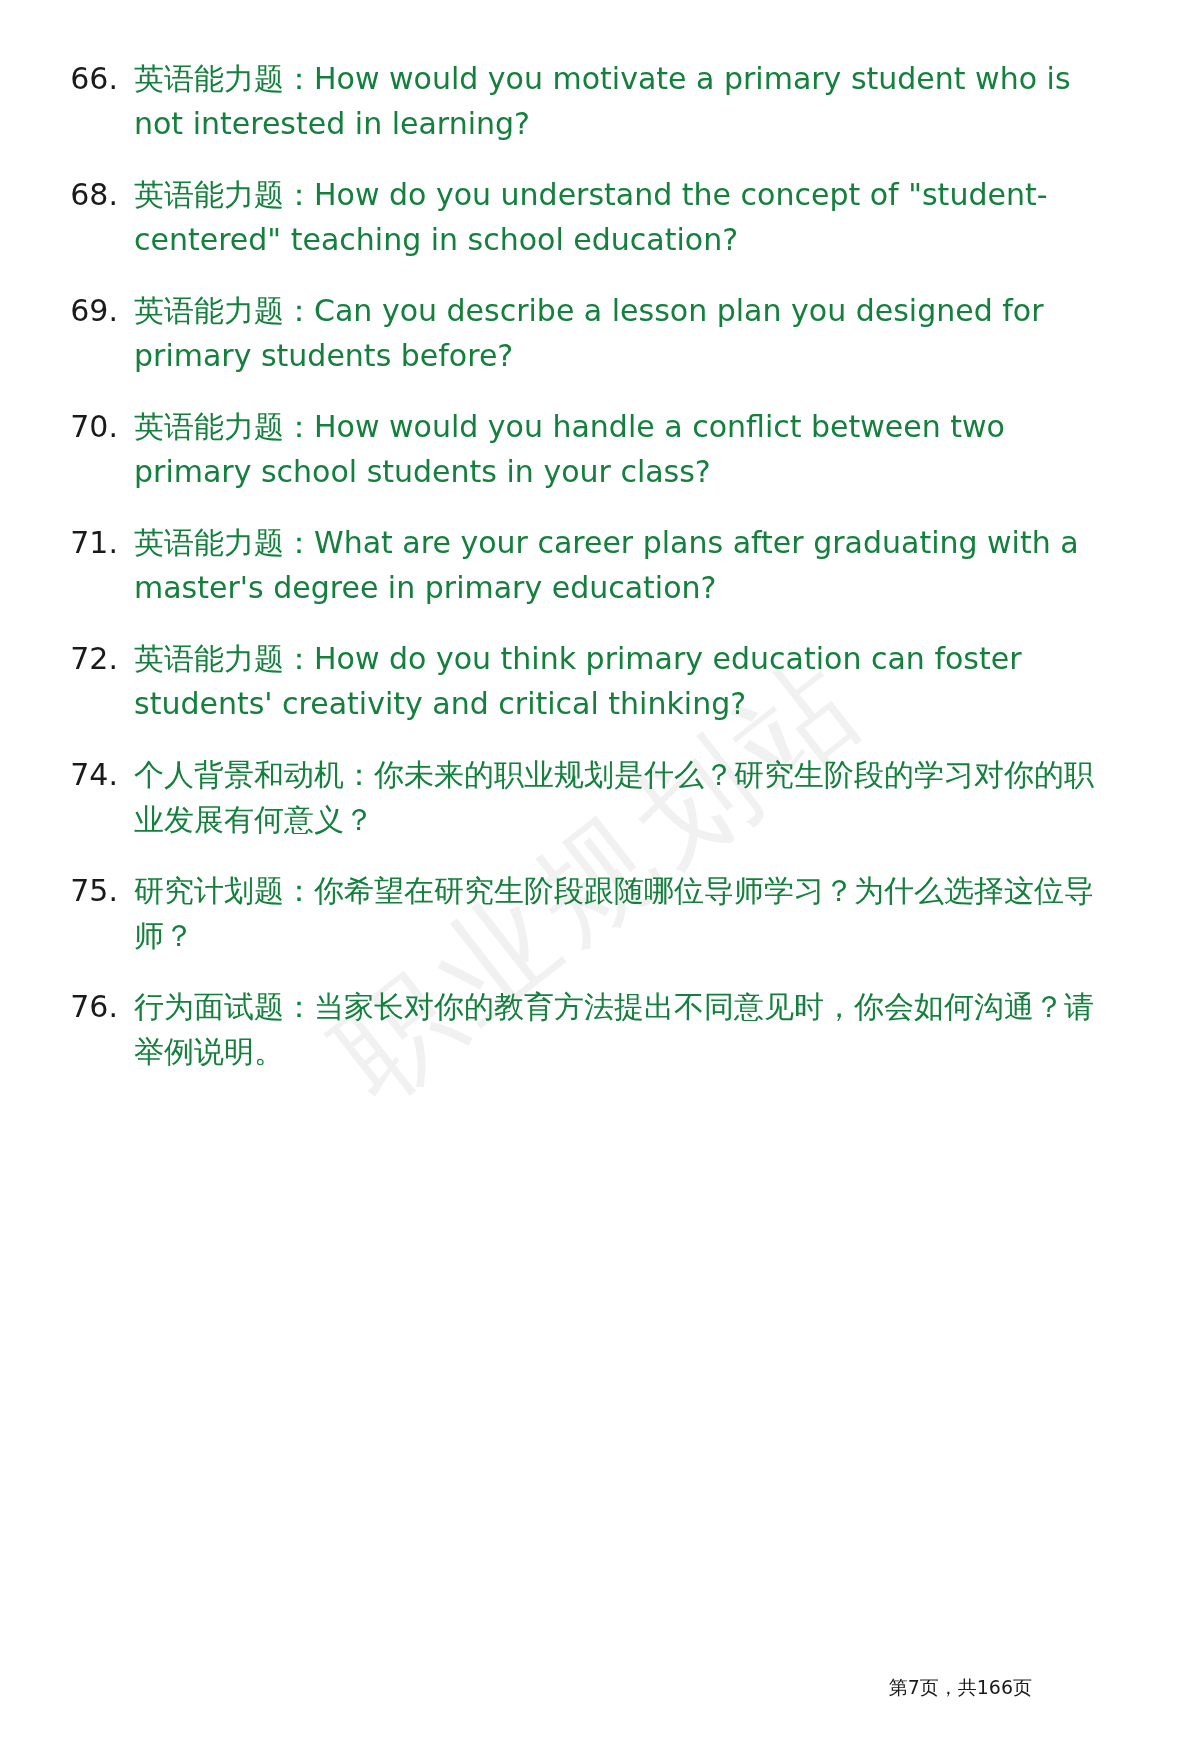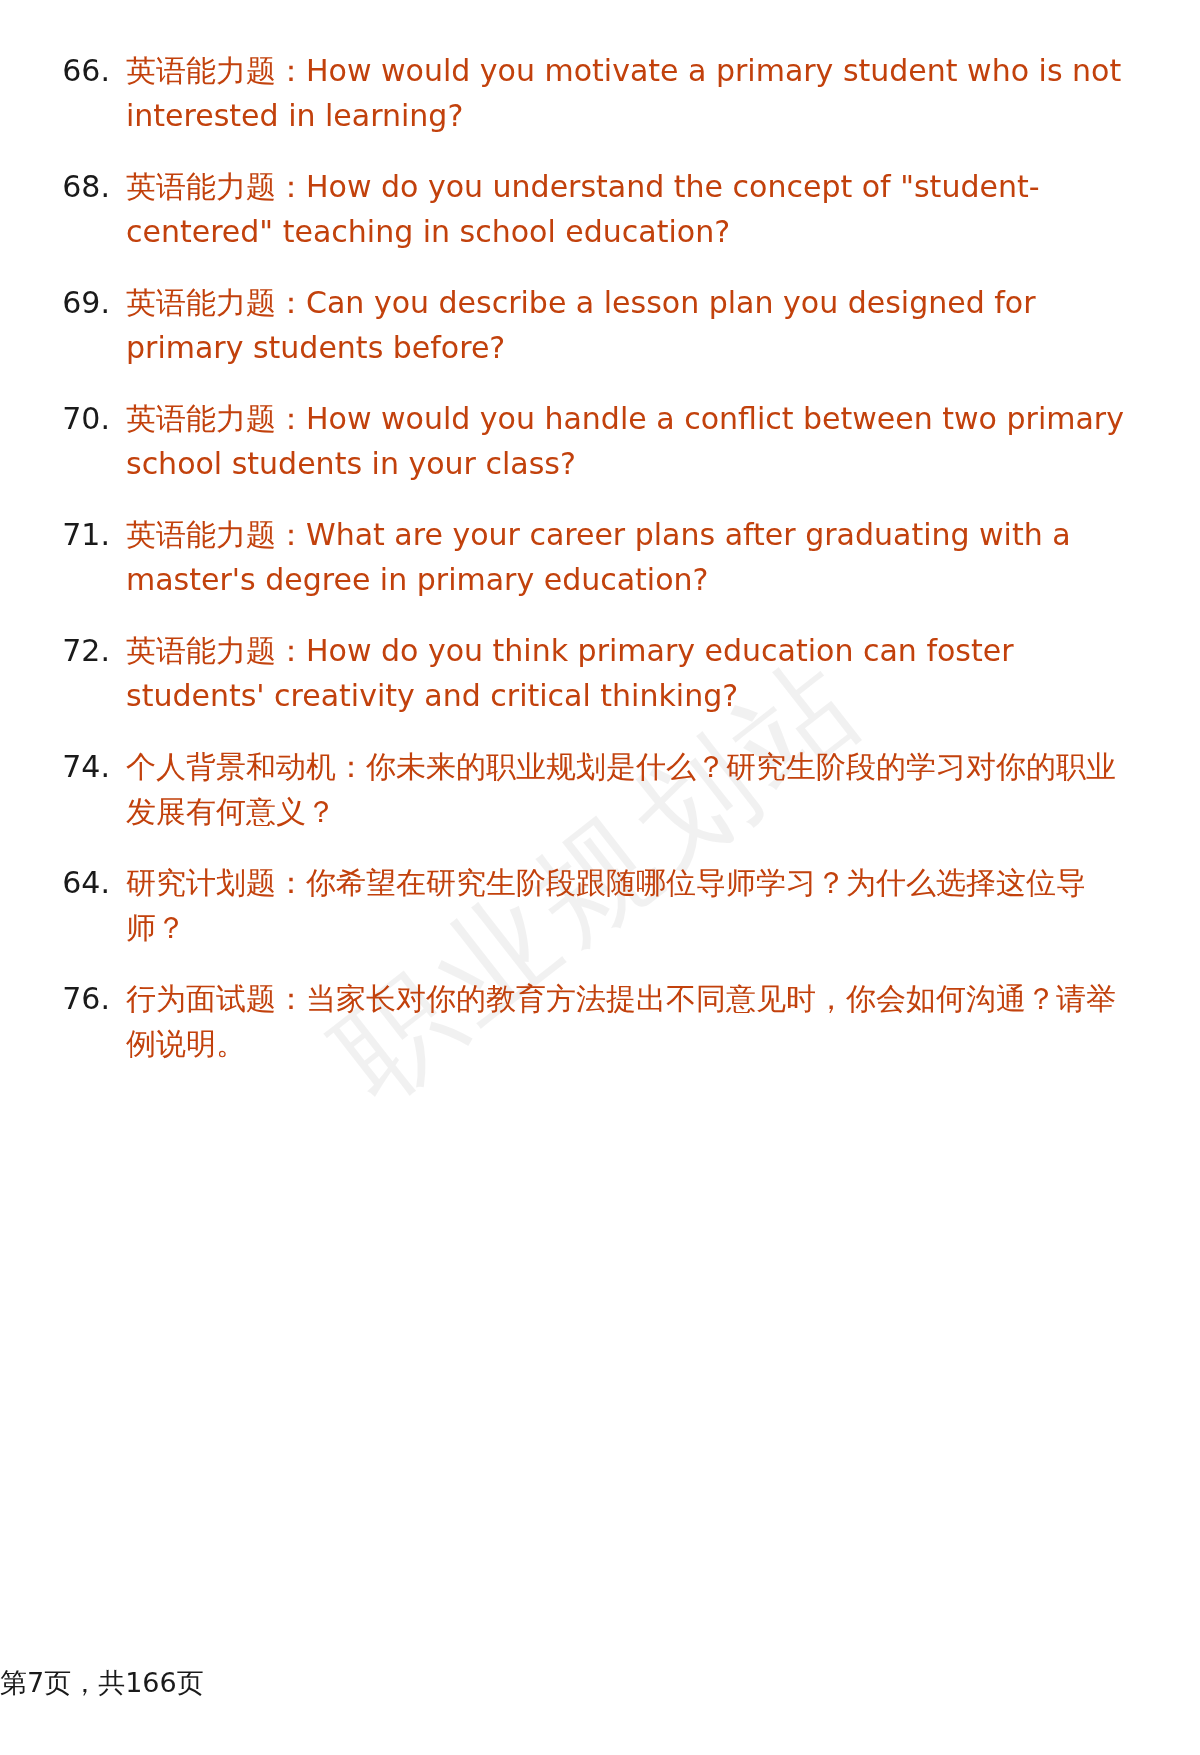--- a/index.html
+++ b/index.html
@@ -40,21 +40,21 @@
     font-family: "DejaVu Sans", sans-serif;
     letter-spacing: 10px;
     transform: rotate(-38deg);
     white-space: nowrap;
     font-weight: 500;
   }
   .qlist {
     position: relative;
     z-index: 2;
     list-style: none;
-    margin: 0;
+    margin: 8px;
     padding: 0;
   }
   .qitem {
     display: flex;
     align-items: flex-start;
     margin-bottom: 26px;
   }
   .qnum {
     flex: 0 0 auto;
     width: 58px;
@@ -63,31 +63,31 @@
     line-height: 45px;
     font-family: "DejaVu Sans", sans-serif;
     color: #1a1a1a;
     padding-right: 4px;
   }
   .qtext {
     flex: 1 1 auto;
     font-size: 30px;
     line-height: 45px;
     font-family: "DejaVu Sans", sans-serif;
-    color: #c2410c;
+    color: #15803d;
     padding-left: 12px;
     word-break: break-word;
   }
   .footer {
     position: absolute;
     left: 0;
     bottom: 54px;
     width: 1032px;
-    text-align: left;
-    font-size: 27px;
+    text-align: right;
+    font-size: 19px;
     font-family: "DejaVu Sans", sans-serif;
     color: #1a1a1a;
     z-index: 2;
   }
 </style>
 </head>
 <body>
 
 <div class="page">
 
@@ -118,21 +118,21 @@
     </li>
     <li class="qitem">
       <div class="qnum">72.</div>
       <div class="qtext">英语能力题：How do you think primary education can foster students' creativity and critical thinking?</div>
     </li>
     <li class="qitem">
       <div class="qnum">74.</div>
       <div class="qtext">个人背景和动机：你未来的职业规划是什么？研究生阶段的学习对你的职业发展有何意义？</div>
     </li>
     <li class="qitem">
-      <div class="qnum">64.</div>
+      <div class="qnum">75.</div>
       <div class="qtext">研究计划题：你希望在研究生阶段跟随哪位导师学习？为什么选择这位导师？</div>
     </li>
     <li class="qitem">
       <div class="qnum">76.</div>
       <div class="qtext">行为面试题：当家长对你的教育方法提出不同意见时，你会如何沟通？请举例说明。</div>
     </li>
   </ul>
 
   <div class="footer">
     <span>第7页，共166页</span>

